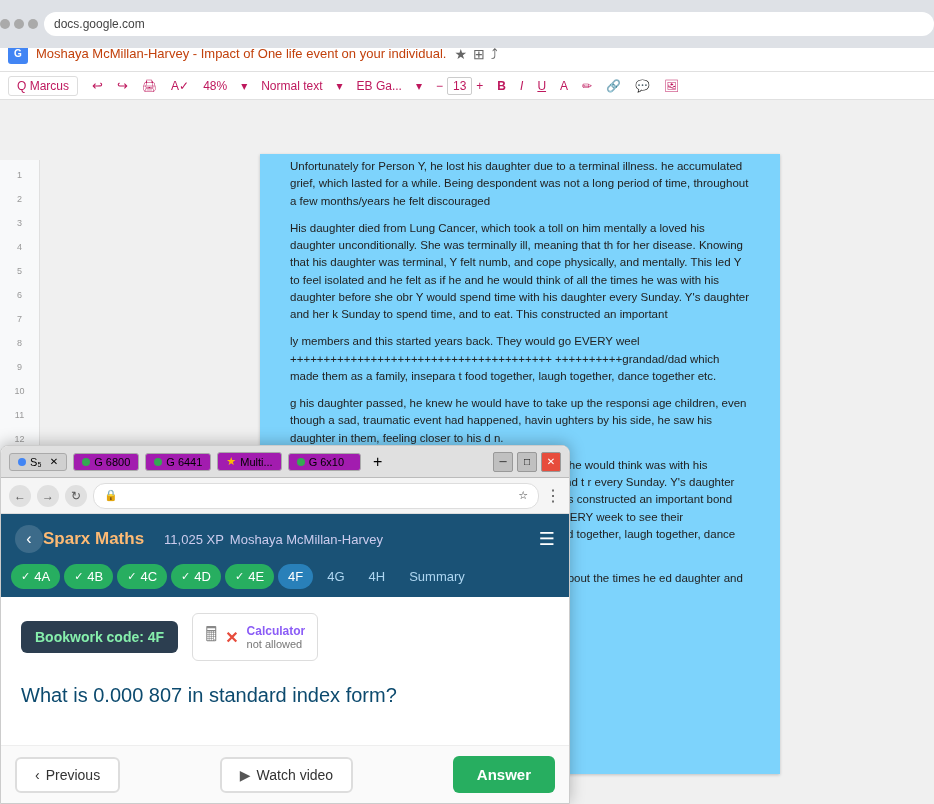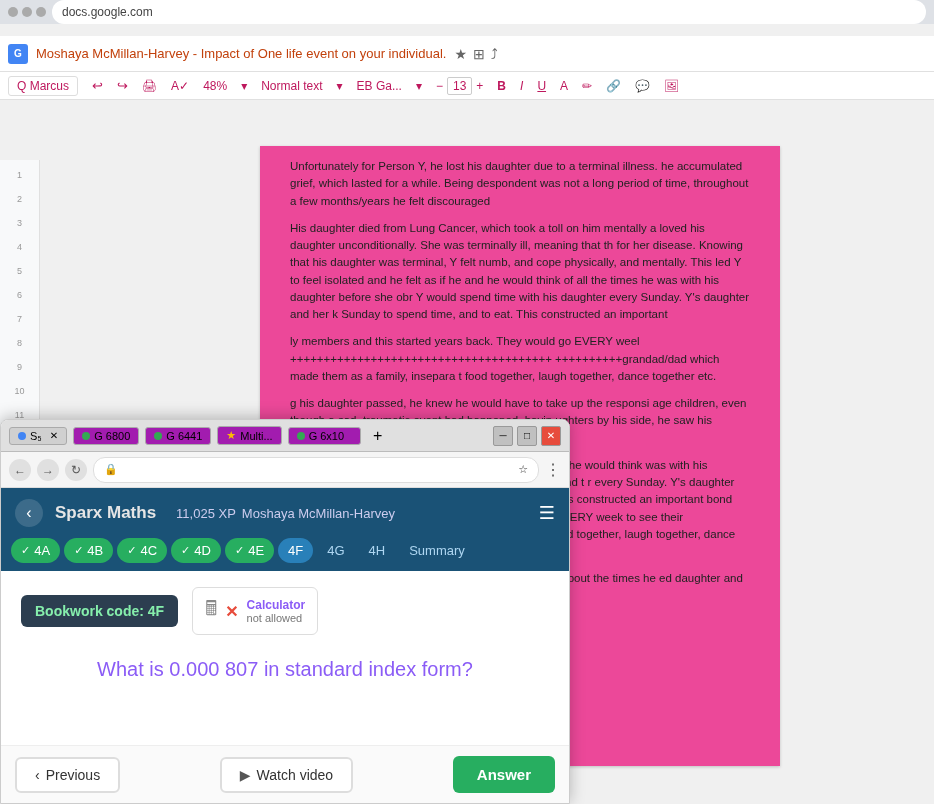--- a/index.html
+++ b/index.html
@@ -19,24 +19,24 @@
       width: 100%; height: 100%;
       background: #f0f0f0;
     }
 
     
     .chrome-bar {
       position: absolute;
       top: 0; left: 0;
       width: 100%;
       background: #dee1e6;
-      height: 24px;
-      display: flex;
-      align-items: center;
-      padding: 0 8px;
+      height: 48px;
+      display: flex;
+      align-items: center;
+      padding: 0 0;
       gap: 6px;
       z-index: 10;
     }
     .chrome-controls {
       display: flex;
       gap: 4px;
       align-items: center;
     }
     .chrome-dot {
       width: 10px; height: 10px;
@@ -108,25 +108,25 @@
     
     .doc-content {
       position: absolute;
       top: 136px; left: 0;
       width: 100%;
       bottom: 0;
       background: #f0f0f0;
       overflow: hidden;
     }
     .doc-page {
-      background: #ec4899;
-      margin: 10px auto;
+      background: #7dd3fc;
+      margin: 18px auto;
       width: 520px;
       margin-left: 260px;
-      padding: 12px 30px;
+      padding: 4px 30px;
       min-height: 620px;
       box-shadow: 0 1px 3px rgba(0,0,0,0.2);
       font-size: 11.5px;
       line-height: 1.5;
       color: #222;
     }
     .doc-text {
       margin-bottom: 10px;
     }
 
@@ -272,22 +272,22 @@
       border-radius: 50%;
       background: rgba(255,255,255,0.15);
       display: flex; align-items: center; justify-content: center;
       font-size: 16px;
       cursor: pointer;
       color: white;
     }
     .sparx-logo {
       font-size: 17px;
       font-weight: bold;
-      color: #e5e5e5;
-      margin-left: 12px;
+      color: #fdba74;
+      margin-left: 0;
     }
     .sparx-xp {
       margin-left: 20px;
       font-size: 13px;
       color: #cce;
     }
     .sparx-username {
       font-size: 13px;
       color: #cce;
       margin-left: 6px;
@@ -369,24 +369,23 @@
     .calc-cross {
       color: #e74c3c;
       font-size: 16px;
       font-weight: bold;
     }
 
     
     .sparx-question {
       font-size: 20px;
       font-weight: normal;
-      color: #8b5cf6;
-      margin-bottom: 46px;
+      color: #0c4a6e;
+      margin-bottom: 20px;
       line-height: 1.4;
-      text-align: center;
     }
 
     
     .sparx-bottom {
       display: flex;
       align-items: center;
       justify-content: space-between;
       padding: 10px 14px;
       border-top: 1px solid #eee;
       background: #fafafa;

